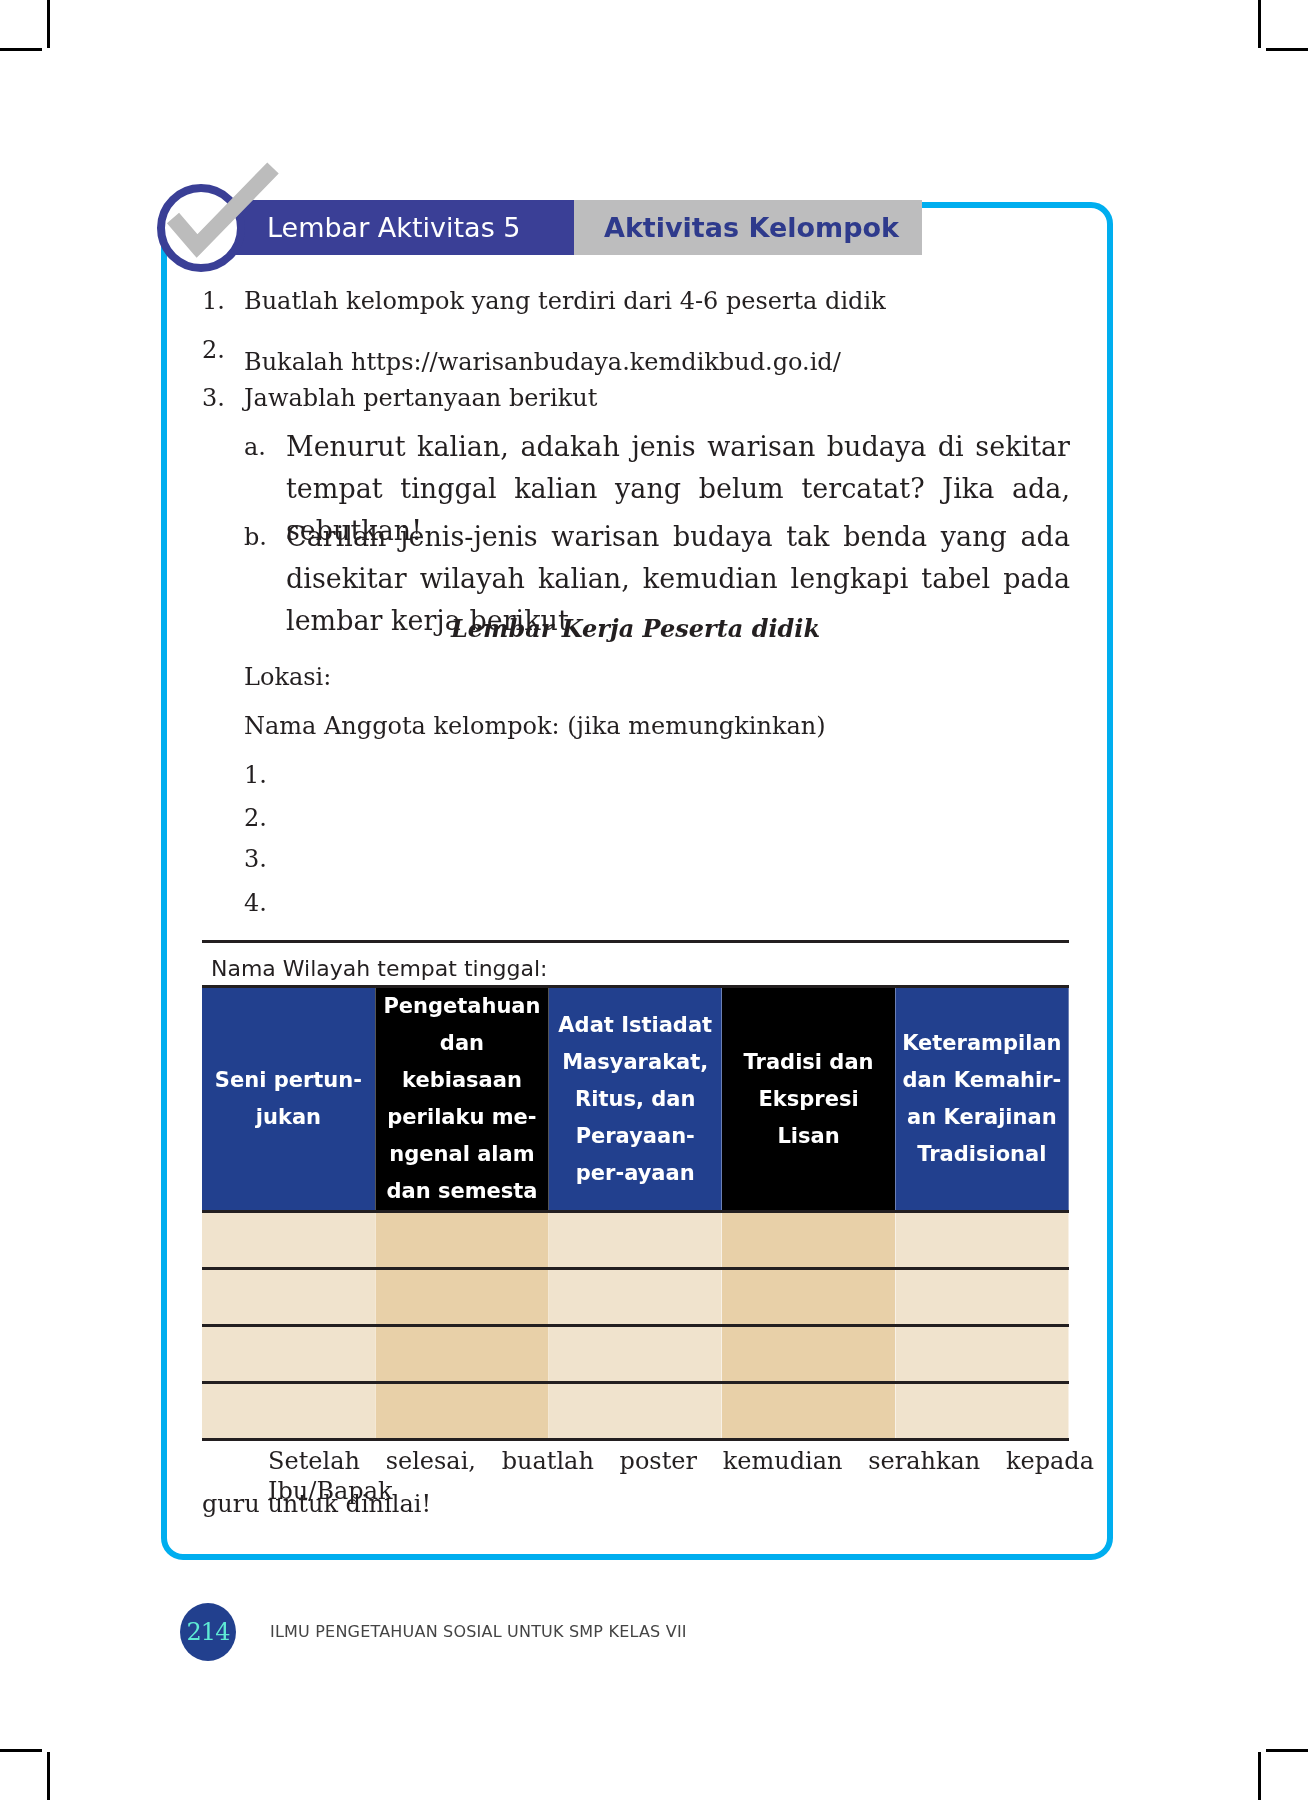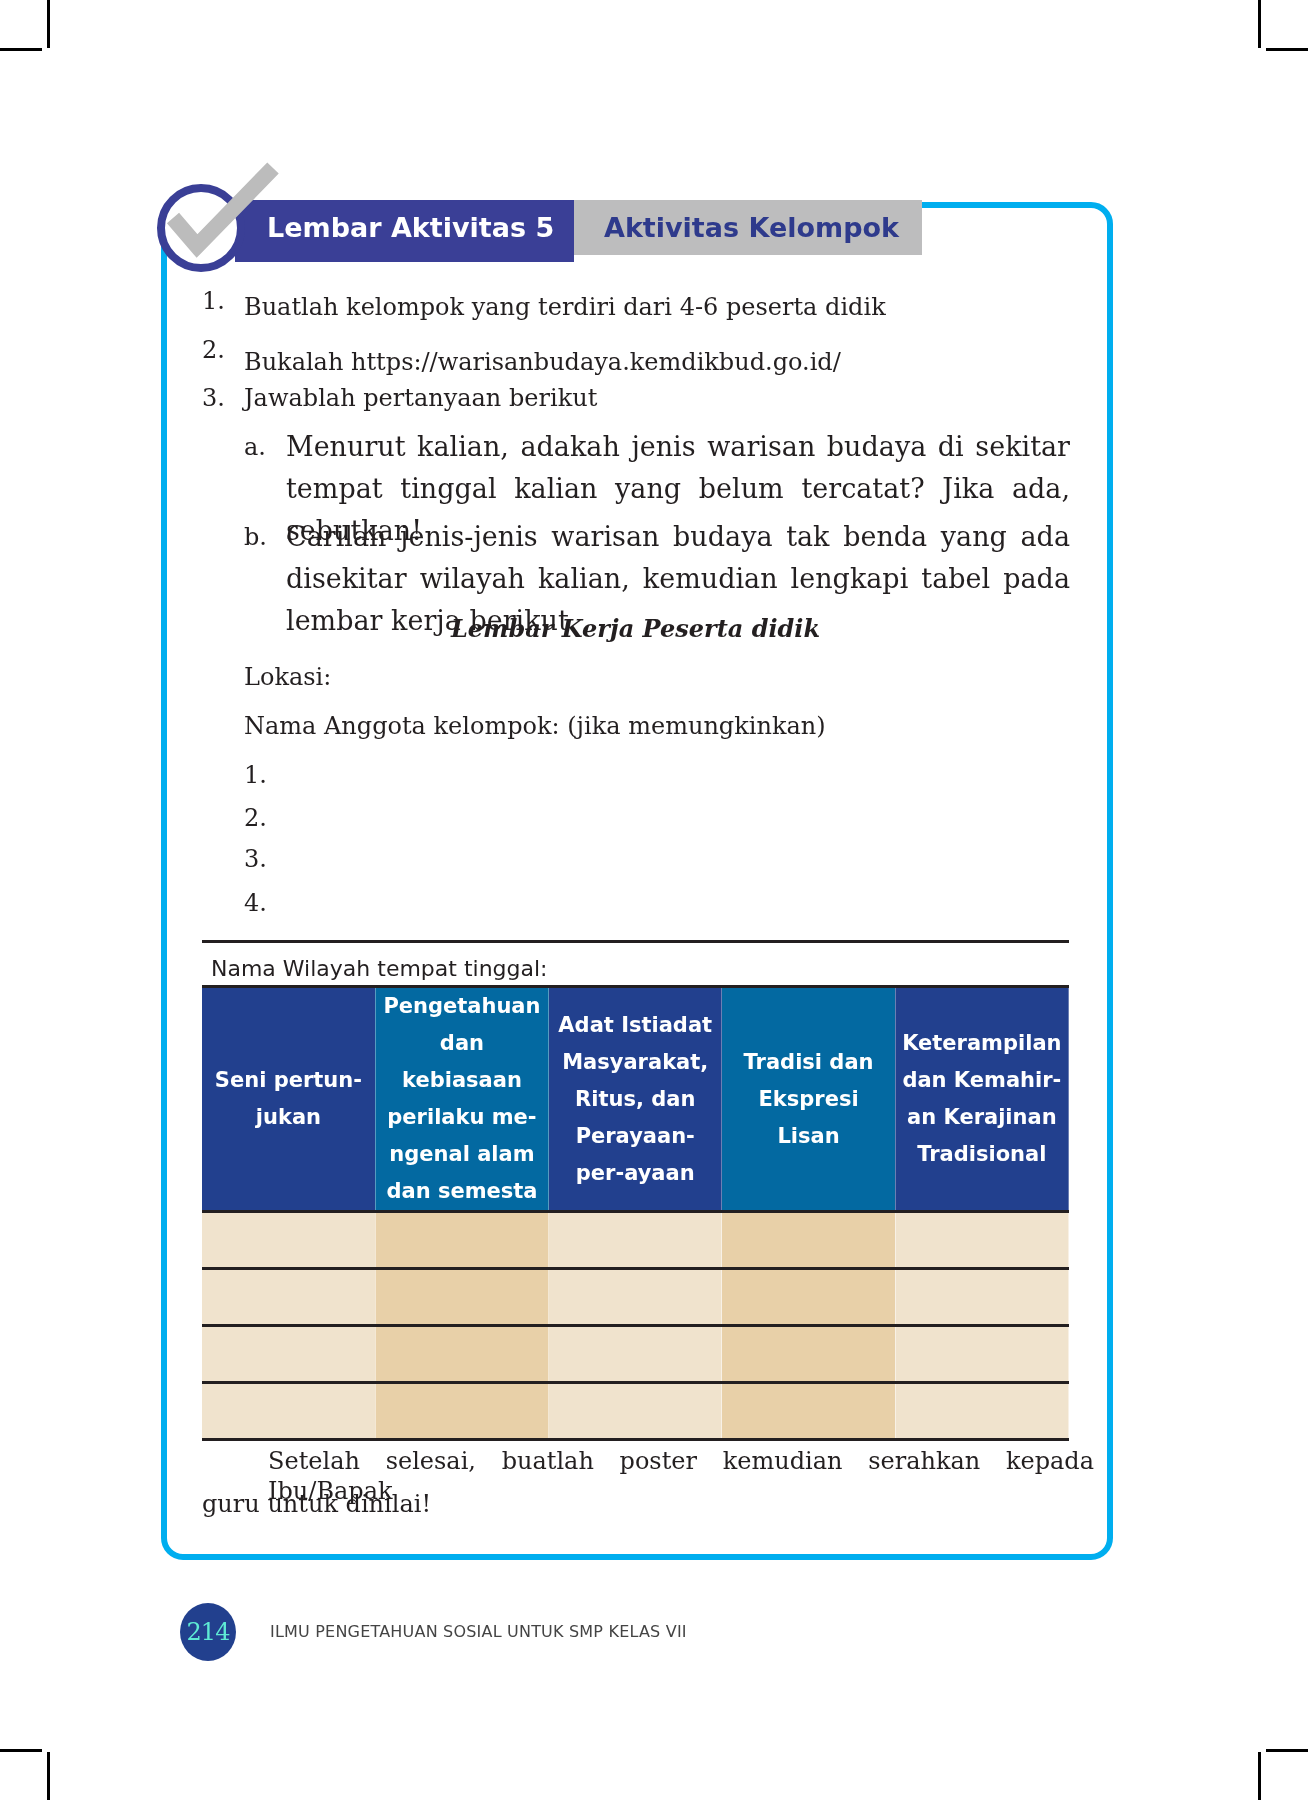--- a/index.html
+++ b/index.html
@@ -1,32 +1,32 @@
 <!DOCTYPE html>
 <html><head>
 <meta charset="utf-8">
 <style>
   html, body { margin: 0; padding: 0; }
   body { width: 1308px; height: 1800px; position: relative; background: #ffffff; overflow: hidden; font-family: "DejaVu Serif", serif; color: #231f20; }
   .crop { position: absolute; background: #000; }
   .frame { position: absolute; left: 161px; top: 202px; width: 940px; height: 1346px; border: 6px solid #00aeef; border-radius: 22px; box-sizing: content-box; }
-  .tab-dark { position: absolute; left: 235px; top: 200px; width: 339px; height: 62px; background: #3a3f96; color: #fff; font-family: "DejaVu Sans", sans-serif; font-weight: bold; font-size: 27px; line-height: 55px; padding-left: 32px; box-sizing: border-box; }
+  .tab-dark { position: absolute; left: 235px; top: 200px; width: 339px; height: 55px; background: #3a3f96; color: #fff; font-family: "DejaVu Sans", sans-serif; font-weight: normal; font-size: 27px; line-height: 55px; padding-left: 32px; box-sizing: border-box; }
   .tab-grey { position: absolute; left: 574px; top: 200px; width: 348px; height: 55px; background: #bdbdbe; color: #2e3a8c; font-family: "DejaVu Sans", sans-serif; font-weight: bold; font-size: 27px; line-height: 55px; padding-left: 30px; box-sizing: border-box; }
   .check-wrap { position: absolute; left: 155px; top: 160px; width: 130px; height: 120px; }
   .body-text { position: absolute; font-size: 24px; line-height: 30px; white-space: nowrap; }
   .num { position: absolute; font-size: 24px; line-height: 30px; }
   .justify { position: absolute; font-size: 27px; line-height: 42px; text-align: justify; text-align-last: left; }
   .ws-title { position: absolute; left: 202px; width: 867px; text-align: center; font-style: italic; font-weight: bold; font-size: 24px; line-height: 30px; }
   .rule { position: absolute; left: 202px; width: 867px; height: 3px; background: #231f20; }
   .region-label { position: absolute; left: 211px; top: 954px; font-family: "DejaVu Sans", sans-serif; font-size: 22px; line-height: 30px; }
   table.sheet { position: absolute; left: 202px; top: 985px; width: 867px; border-collapse: collapse; table-layout: fixed; }
   table.sheet th { color: #fff; font-family: "DejaVu Sans", sans-serif; font-weight: bold; font-size: 21px; line-height: 37px; height: 195px; padding: 0 4px; text-align: center; vertical-align: middle; border-top: 3px solid #231f20; border-bottom: 3px solid #231f20; border-right: 1px solid #ffffff55; }
   table.sheet td { height: 54px; border-bottom: 3px solid #231f20; padding: 0; border-right: 1px solid #ffffff80; }
   .c-dark { background: #22408e; }
-  .c-light { background: #0369a1; }
+  .c-light { background: #000000; }
   .r-dark { background: #f0e3cd; }
   .r-light { background: #e8d0a8; }
   .footer-circle { position: absolute; left: 180px; top: 1603px; width: 56px; height: 58px; border-radius: 50%; background: #22408e; color: #5eead4; text-align: center; line-height: 58px; font-size: 24px; font-family: "DejaVu Serif", serif; letter-spacing: -1px; }
   .footer-text { position: absolute; left: 270px; top: 1622px; font-family: "DejaVu Sans", sans-serif; font-size: 16px; line-height: 20px; color: #444; letter-spacing: 0.2px; }
 </style>
 </head>
 <body>
 
 <div class="crop" style="left:47px;top:0;width:3px;height:48px;"></div>
 <div class="crop" style="left:0;top:48px;width:42px;height:3px;"></div>
@@ -45,21 +45,21 @@
 <div class="check-wrap">
   <svg width="130" height="120" viewBox="0 0 130 120">
     <circle cx="46" cy="68" r="40" fill="#ffffff" stroke="#3a3f96" stroke-width="8"></circle>
     <polyline points="18,58 42,86 118,8" fill="none" stroke="#bcbcbc" stroke-width="16" stroke-linecap="butt" stroke-linejoin="miter"></polyline>
   </svg>
 </div>
 
 <div>
   <div>
     <span class="num" style="left:202px;top:286px;">1.</span>
-    <span class="body-text" style="left:244px;top:286px;margin-top:6px;">Buatlah kelompok yang terdiri dari 4-6 peserta didik</span>
+    <span class="body-text" style="left:244px;top:286px;">Buatlah kelompok yang terdiri dari 4-6 peserta didik</span>
   </div>
   <div>
     <span class="num" style="left:202px;top:335px;">2.</span>
     <span class="body-text" style="left:244px;top:335px;margin-top:12px;">Bukalah https://warisanbudaya.kemdikbud.go.id/</span>
   </div>
   <div>
     <span class="num" style="left:202px;top:383px;">3.</span>
     <span class="body-text" style="left:244px;top:383px;">Jawablah pertanyaan berikut</span>
   </div>
 </div>

